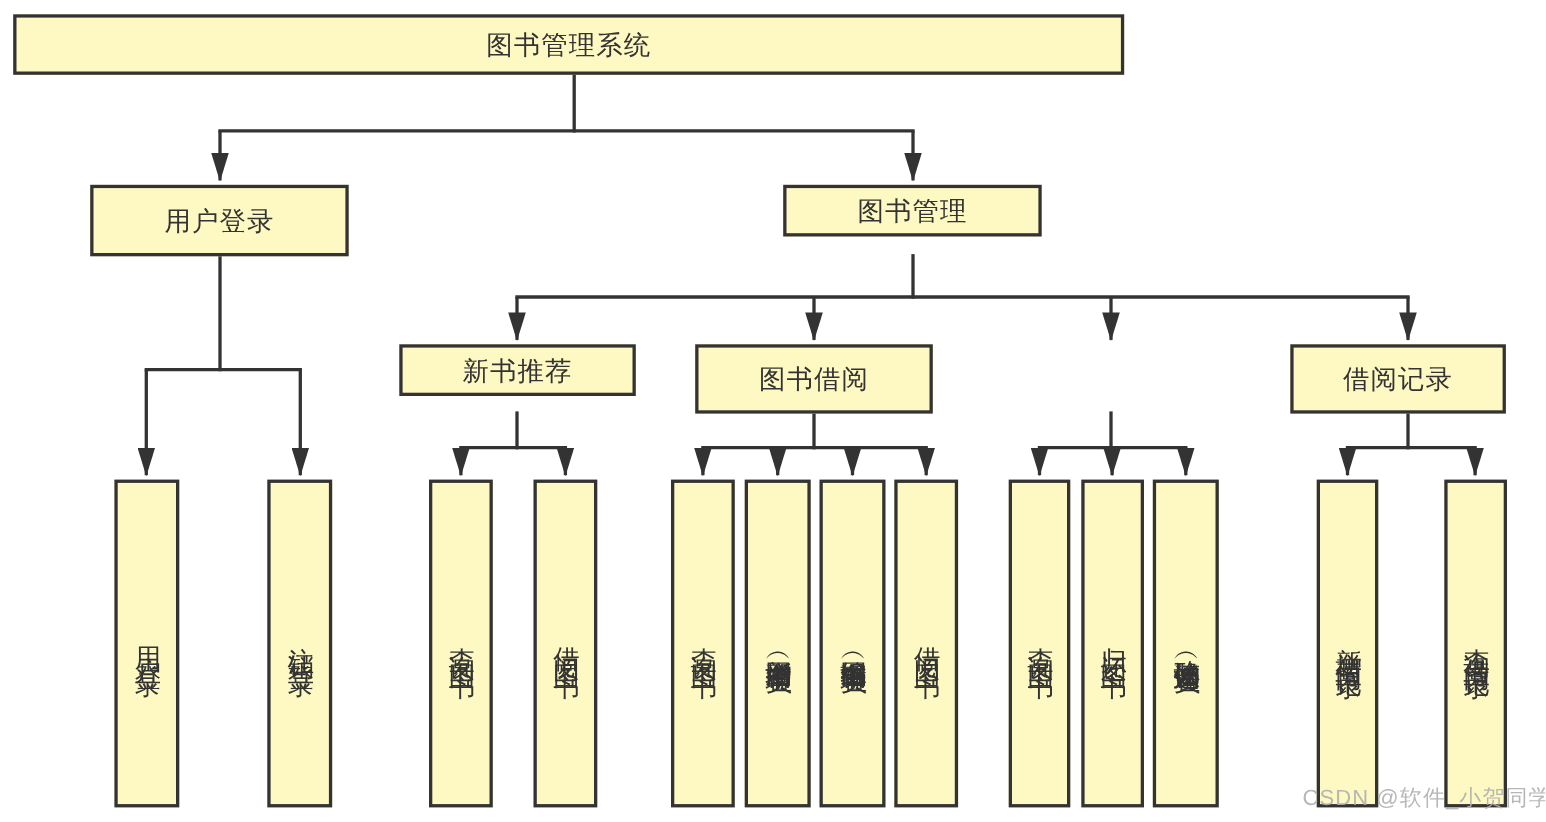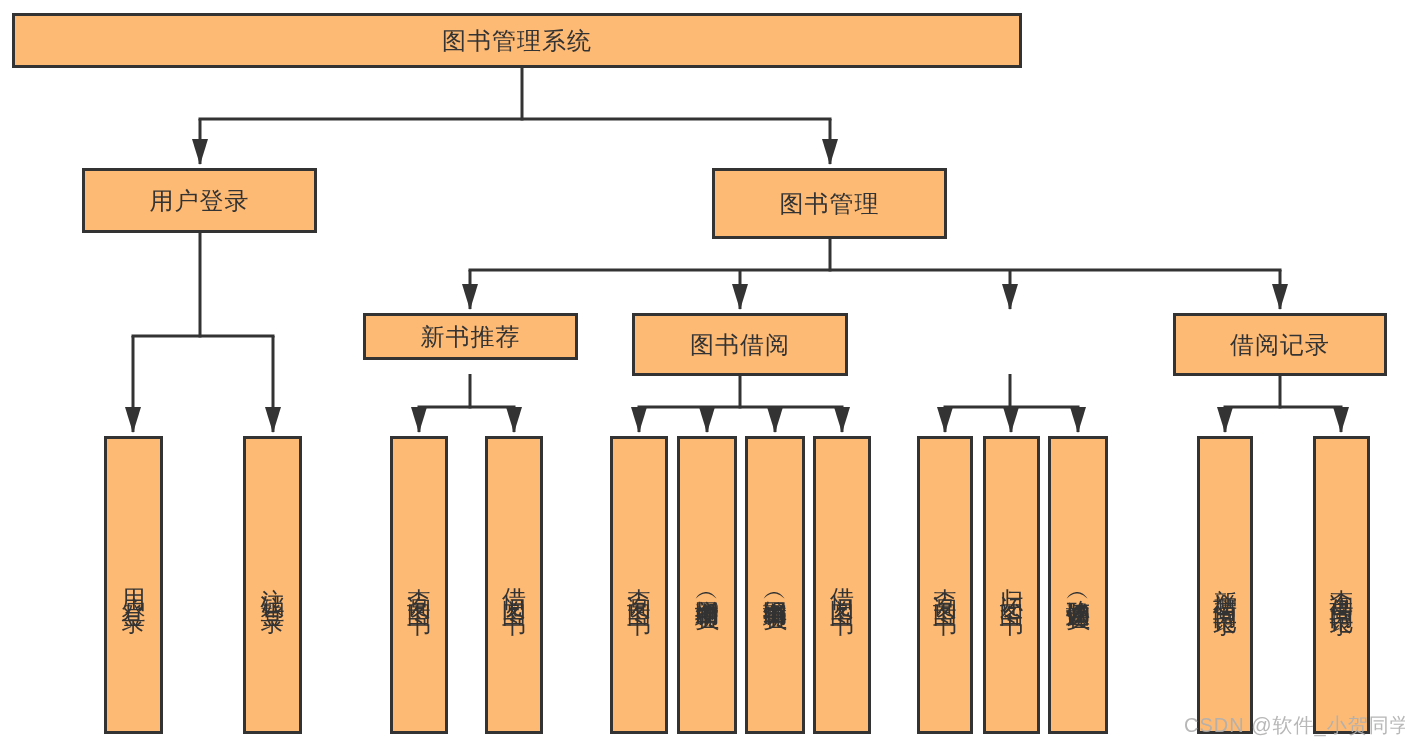--- a/index.html
+++ b/index.html
@@ -3,21 +3,21 @@
 <meta charset="utf-8">
 <style>
   html,body { margin:0; padding:0; background:#ffffff; }
   .canvas {
     position:relative; width:1405px; height:747px; background:#ffffff;
     font-family:"Liberation Sans","DejaVu Sans",sans-serif; overflow:hidden;
   }
   svg.connectors { position:absolute; left:0; top:0; z-index:1; }
   svg.connectors line { stroke:#333333; stroke-width:3; }
   .node {
-    position:absolute; box-sizing:border-box; background:#fdba74;
+    position:absolute; box-sizing:border-box; background:#fef9c3;
     border:3px solid #333333; color:#333333; z-index:2;
     display:flex; align-items:center; justify-content:center;
     text-align:center;
   }
   .hnode { font-size:24px; letter-spacing:1px; white-space:nowrap; }
   .vnode span.vtext {
     writing-mode:vertical-rl; text-orientation:mixed;
     font-size:24px; line-height:1; white-space:nowrap;
   }
   .ls4 span.vtext { letter-spacing:8px; }
@@ -82,31 +82,31 @@
     <line x1="1341" y1="407" x2="1341" y2="432" marker-end="url(#arr)"></line>
   </svg>
 
   <div class="node hnode" style="left:12px;top:13px;width:1010px;height:55px">
     <span>图书管理系统</span>
   </div>
 
   <div class="node hnode" style="left:82px;top:168px;width:235px;height:65px">
     <span>用户登录</span>
   </div>
-  <div class="node hnode" style="left:712px;top:168px;width:235px;height:71px">
+  <div class="node hnode" style="left:712px;top:168px;width:235px;height:47px">
     <span>图书管理</span>
   </div>
 
   <div class="node hnode" style="left:363px;top:313px;width:215px;height:47px">
     <span>新书推荐</span>
   </div>
   <div class="node hnode" style="left:632px;top:313px;width:216px;height:63px">
     <span>图书借阅</span>
   </div>
-  <div class="node hnode" style="left:1173px;top:313px;width:214px;height:63px">
+  <div class="node hnode" style="left:1173px;top:313px;width:196px;height:63px">
     <span>借阅记录</span>
   </div>
 
   <div class="node vnode ls4" style="left:104px;top:436px;width:59px;height:298px">
     <span class="vtext">用户登录</span>
   </div>
   <div class="node vnode ls4" style="left:243px;top:436px;width:59px;height:298px">
     <span class="vtext">注销登录</span>
   </div>
 

